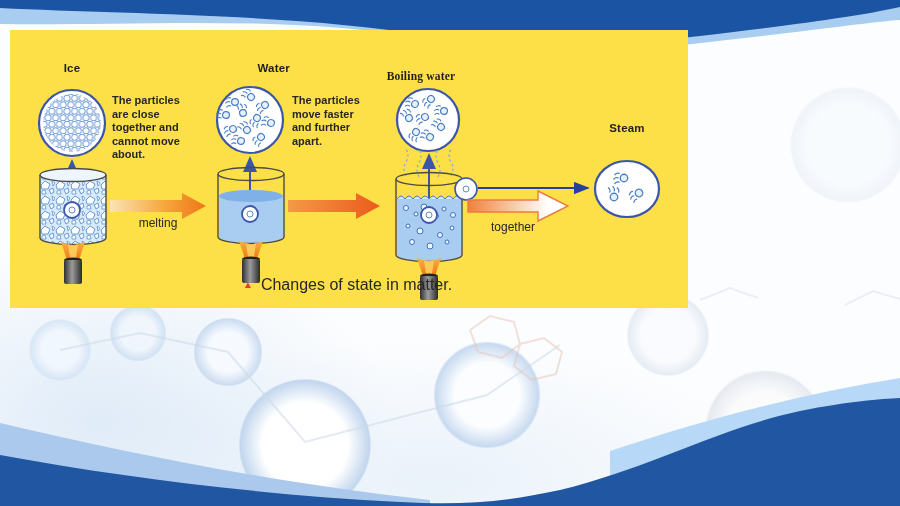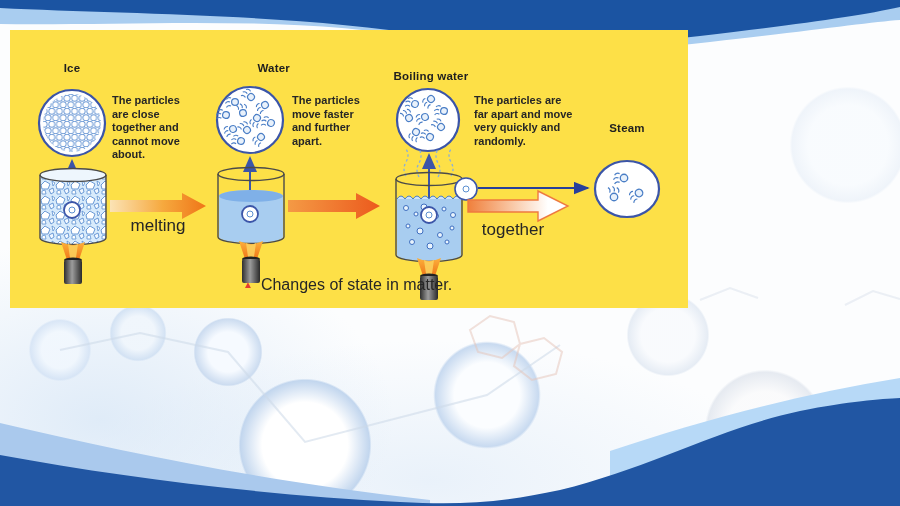--- a/index.html
+++ b/index.html
@@ -24,21 +24,21 @@
   .bg-molecules { position:absolute; inset:0; }
 
   .wave-top { position:absolute; top:0; left:0; width:900px; height:55px; }
   .wave-bottom { position:absolute; bottom:0; left:0; width:900px; height:130px; }
 
   .content-box { position:absolute; left:10px; top:30px; width:678px; height:278px; background:#fde047; }
   .diagram-svg { position:absolute; left:0; top:0; }
 
   .stage-title { position:absolute; font-size:11.5px; font-weight:bold; color:#1f1f1f; text-align:center; letter-spacing:.2px; }
   .desc { position:absolute; font-size:11px; line-height:13.5px; color:#262626; white-space:pre-line;font-weight:bold; }
-  .arrow-label { position:absolute; font-size:17px; color:#262626; text-align:center; }
+  .arrow-label { position:absolute; font-size:12px; color:#262626; text-align:center; }
 
   .caption { position:absolute; left:233px; top:246px; display:flex; align-items:center; gap:8px; }
   .caption .tri { color:#e63c2f; font-size:10px; line-height:10px; }
   .caption .cap-text { font-size:16px; color:#262626; }
 </style>
 </head>
 <body>
 
 <div class="slide">
 
@@ -231,25 +231,21 @@
 together and
 cannot move
 about.</div>
 
     <div class="stage-title" style="left:200px; top:32px; width:80px;text-align:right;">Water</div>
     <div class="desc" style="left:282px; top:64px; width:90px;">The particles
 move faster
 and further
 apart.</div>
 
-    <div class="stage-title" style="left:361px; top:40px; width:120px;">Boiling water</div>
-    <div class="desc" style="left:464px; top:64px; width:132px;">The particles are
-far apart and move
-very quickly and
-randomly.</div>
+    <div class="stage-title" style="left:351px; top:40px; width:120px;font-family:Liberation Serif, serif;">Boiling water</div>
 
     <div class="stage-title" style="left:577px; top:92px; width:80px;">Steam</div>
 
     <div class="arrow-label" style="left:100px; top:186px; width:96px;">melting</div>
     <div class="arrow-label" style="left:468px; top:190px; width:70px;">together</div>
 
     <div class="caption">
       <span class="tri">▲</span>
       <span class="cap-text">Changes of state in matter.</span>
     </div>

